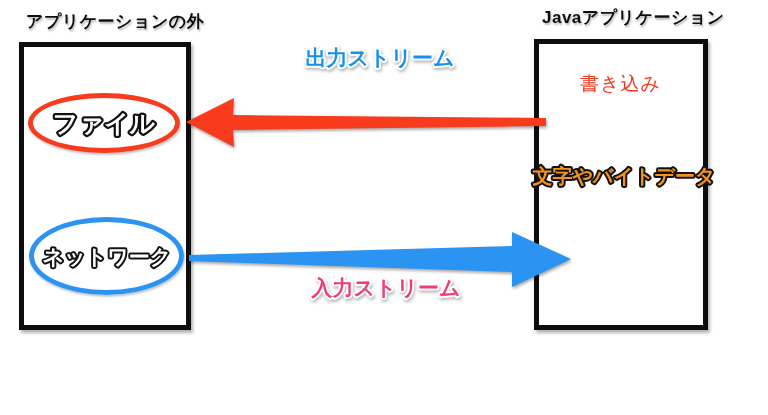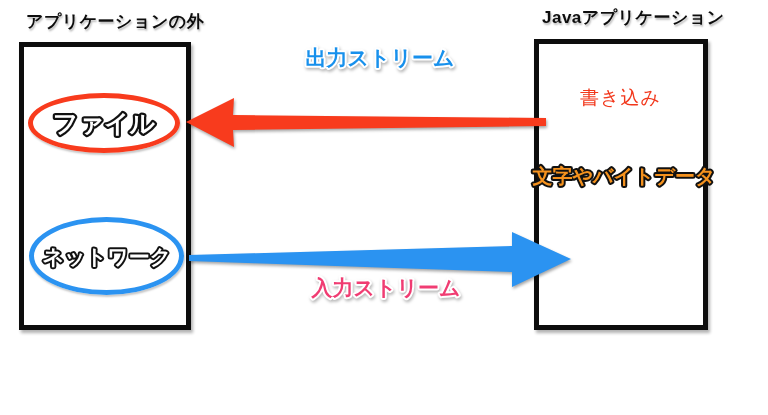--- a/index.html
+++ b/index.html
@@ -41,21 +41,21 @@
   }
   .ellipse-file    { left: 28px; top: 93px;  width: 152px; height: 60px; }
   .ellipse-network { left: 29px; top: 217px; width: 155px; height: 78px; }
   .plain-label {
     position: absolute;
     font-size: 19px;
     font-weight: 500;
     letter-spacing: 1px;
     white-space: nowrap;
   }
-  .label-write { left: 580px; top: 85px; }
+  .label-write { left: 580px; top: 71px; }
   .label-read  { left: 583px; top: 248px; }
   svg.overlay {
     position: absolute;
     left: 0; top: 0;
     width: 768px; height: 415px;
     pointer-events: none;
   }
   svg.overlay text {
     font-family: "Liberation Sans", "DejaVu Sans", sans-serif;
     font-weight: bold;

